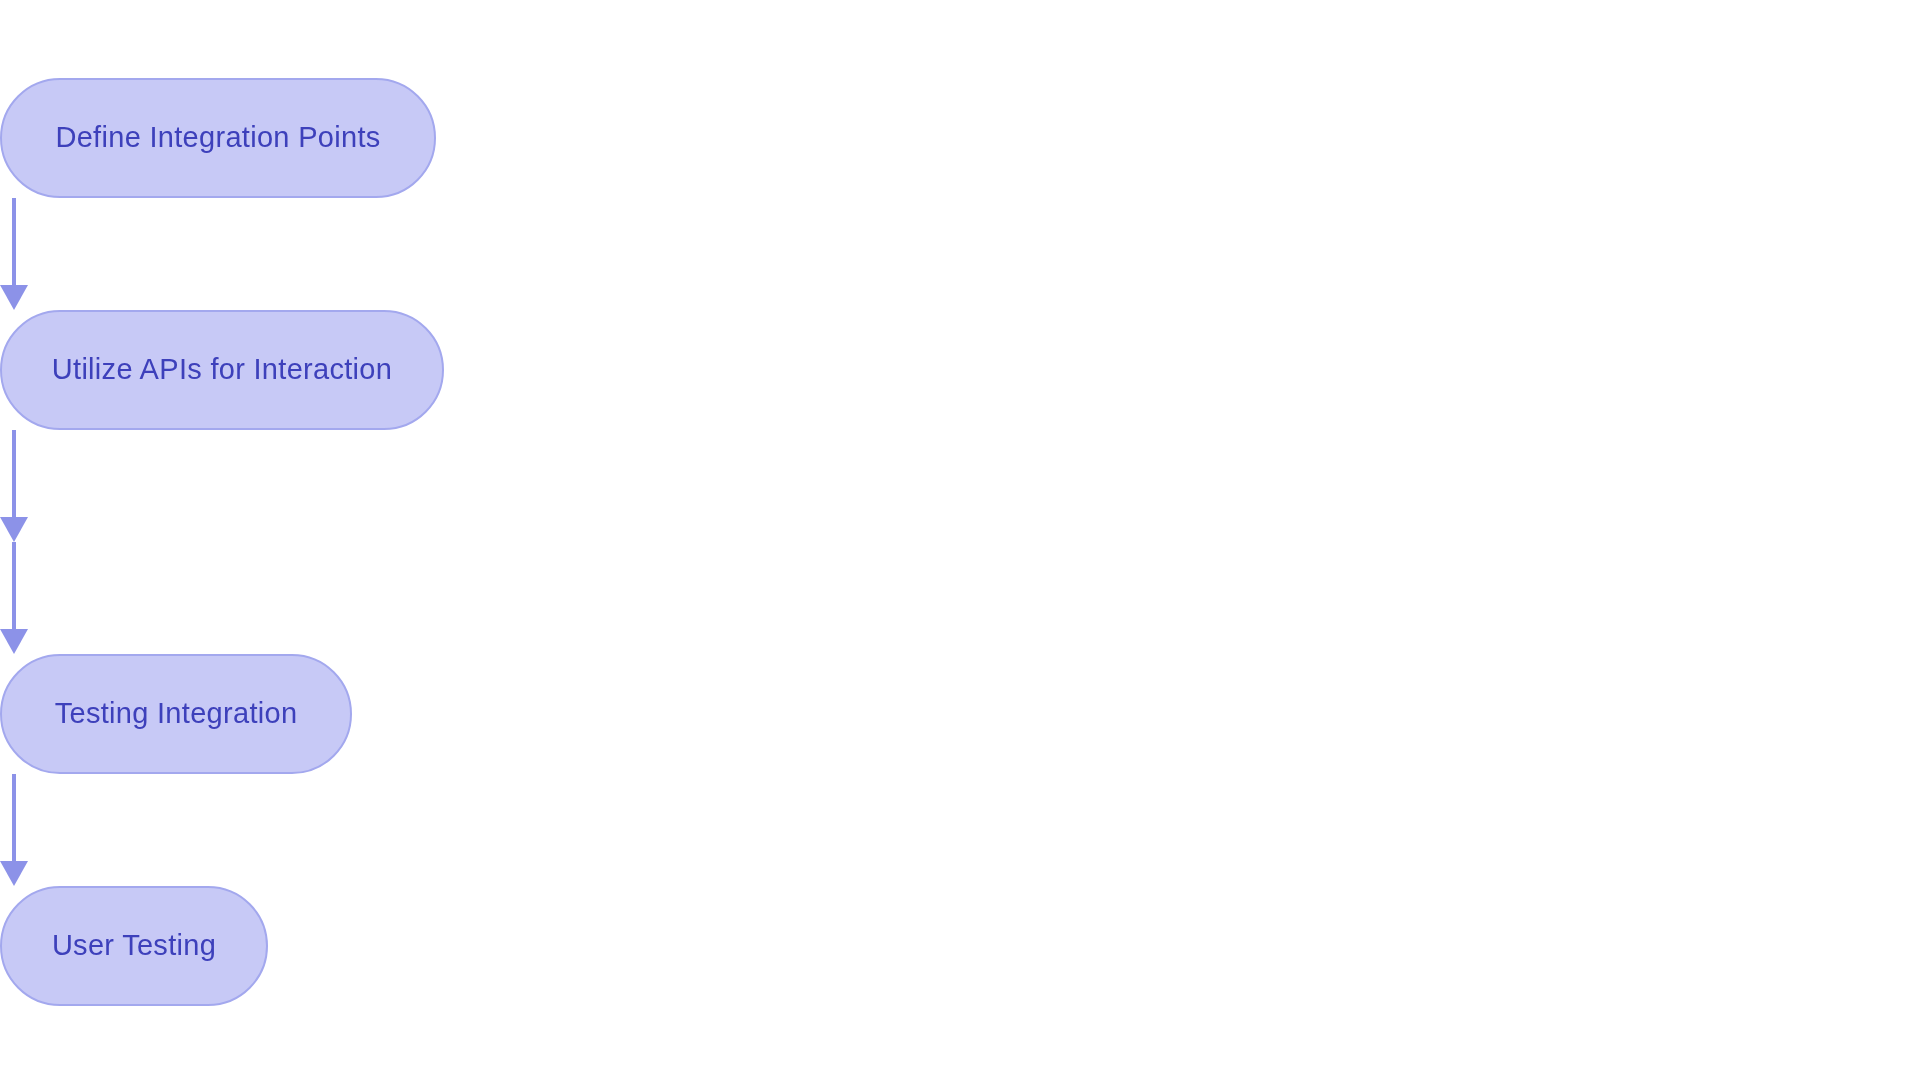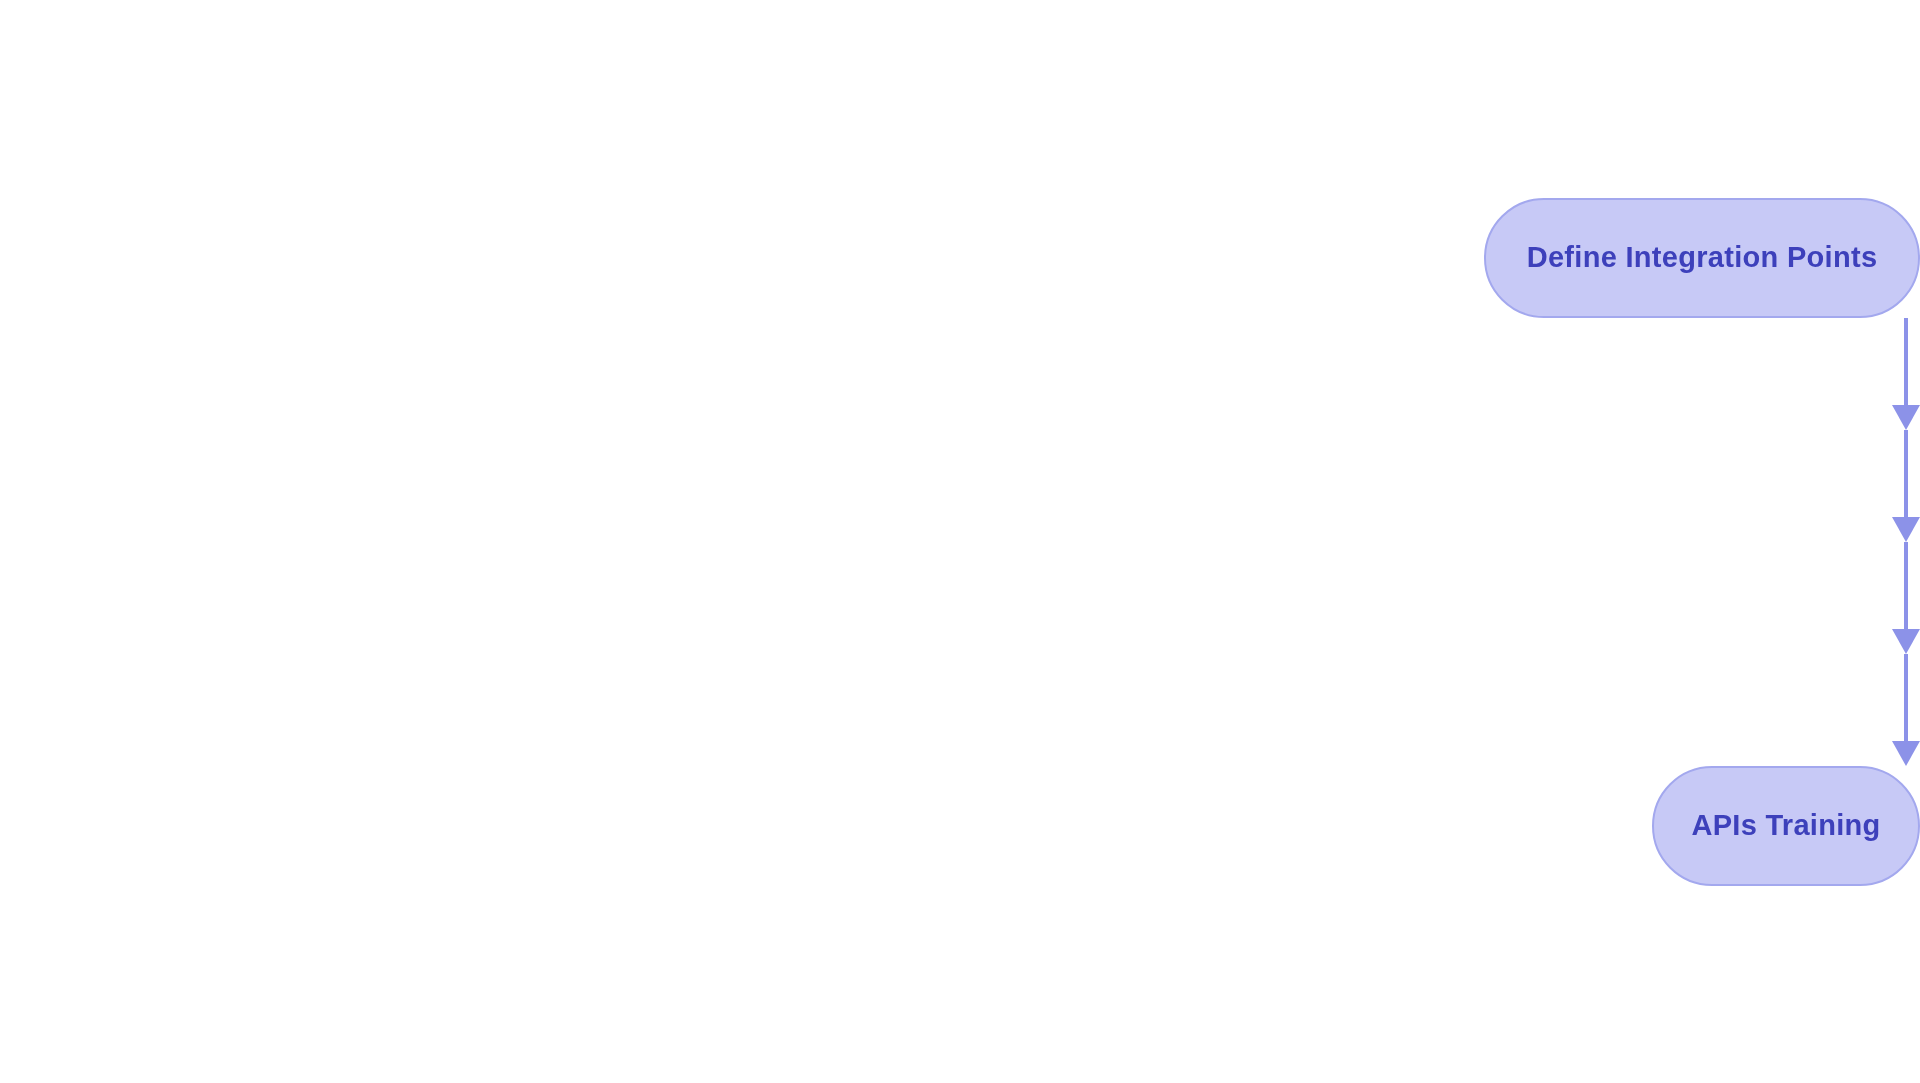--- a/index.html
+++ b/index.html
@@ -16,23 +16,22 @@
     height: 1083px;
     background: var(--bg);
     font-family: "Liberation Sans", "DejaVu Sans", sans-serif;
     overflow: hidden;
   }
   .canvas {
     width: 1920px;
     height: 1083px;
     display: flex;
     flex-direction: column;
-    align-items: flex-end;
+    align-items: flex-start;
     justify-content: center;
-    font-weight: bold;
   }
   .node {
     height: 120px;
     flex: 0 0 120px;
     border-radius: 60px;
     background: var(--node-fill);
     border: 2px solid var(--node-border);
     display: flex;
     align-items: center;
     justify-content: center;
@@ -77,35 +76,41 @@
 
   <div class="node w0">
     <span class="node-label">Define Integration Points</span>
   </div>
 
   <div class="arrow">
     <div class="line"></div>
     <div class="head"></div>
   </div>
 
+  <div class="node w1">
+    <span class="node-label">Utilize APIs for Interaction</span>
+  </div>
 
   <div class="arrow">
     <div class="line"></div>
     <div class="head"></div>
   </div>
 
 
   <div class="arrow">
     <div class="line"></div>
     <div class="head"></div>
   </div>
 
+  <div class="node w3">
+    <span class="node-label">Testing Integration</span>
+  </div>
 
   <div class="arrow">
     <div class="line"></div>
     <div class="head"></div>
   </div>
 
   <div class="node w4">
-    <span class="node-label">APIs Training</span>
+    <span class="node-label">User Testing</span>
   </div>
 
 </div>
 
 </body></html>

